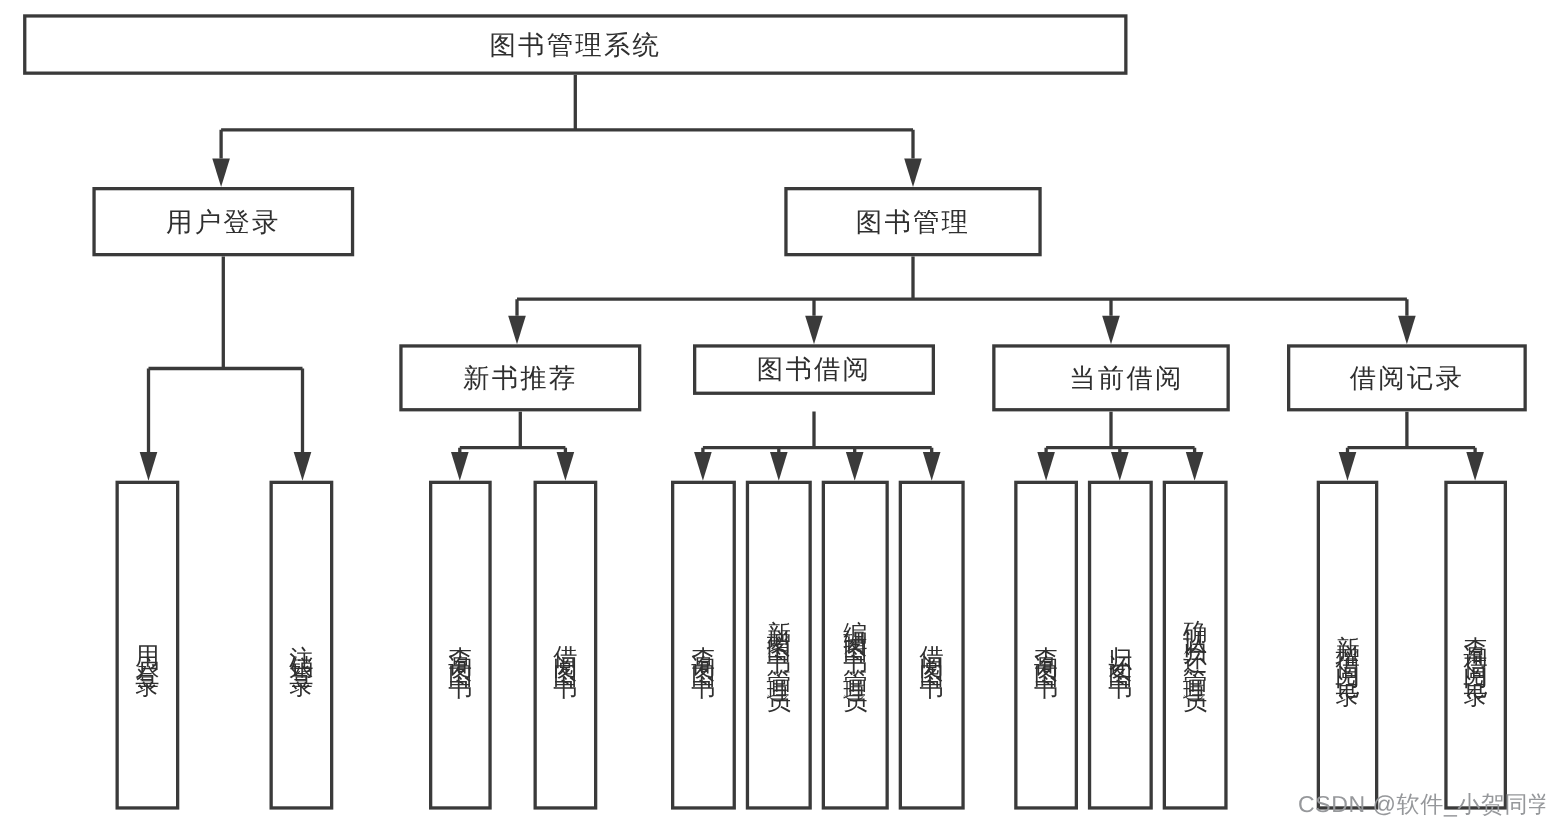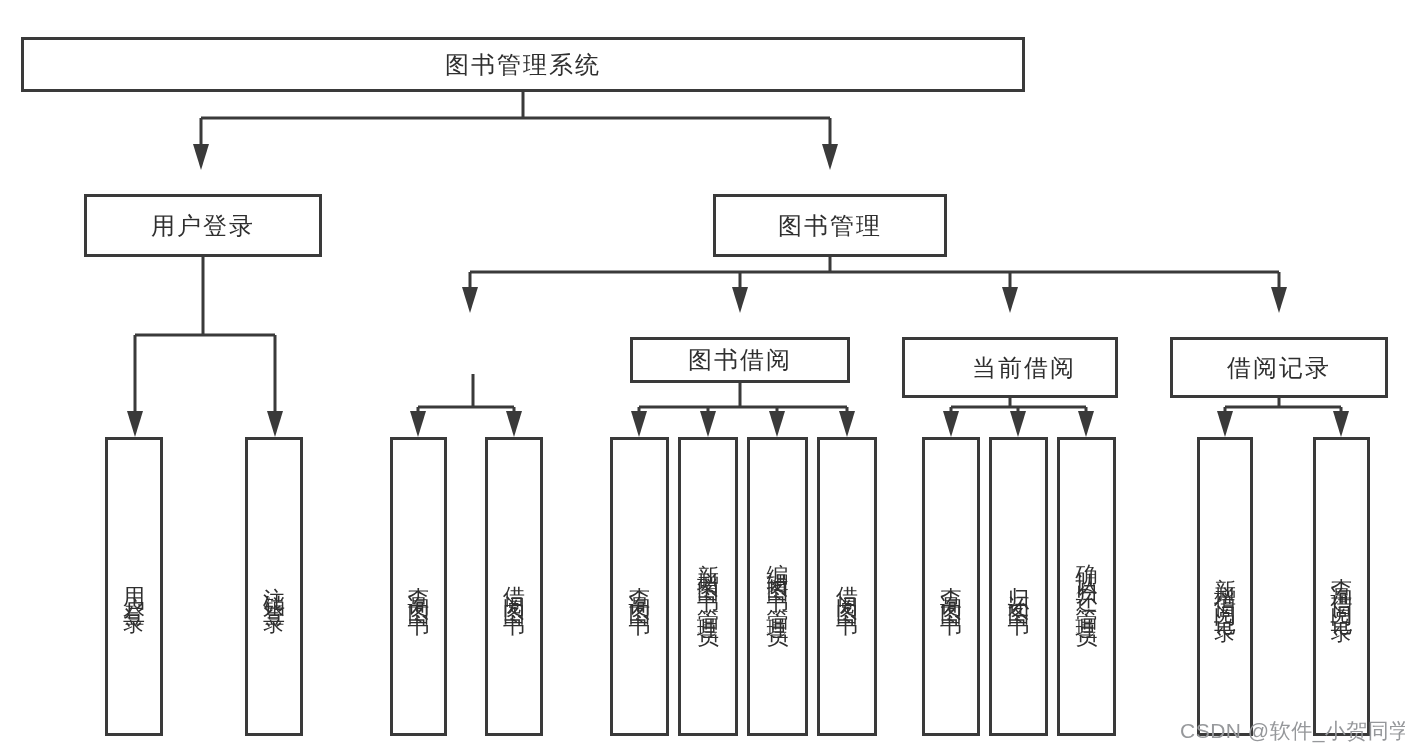--- a/index.html
+++ b/index.html
@@ -14,21 +14,21 @@
   .box{
     position:absolute;
     box-sizing:border-box;
     border:3px solid #3a3a3a;
     background:#ffffff;
     display:flex;
     align-items:center;
     justify-content:center;
     color:#2f2f2f;
   }
-  .box-h{font-size:24px;letter-spacing:2px;white-space:nowrap;margin-top:24px;}
+  .box-h{font-size:24px;letter-spacing:2px;white-space:nowrap;}
   .box-v span{
     writing-mode:vertical-rl;
     text-orientation:mixed;
     font-size:22px;
     line-height:1;
     letter-spacing:9px;
   }
   .watermark{
     position:absolute;
     left:1180px;top:717px;
@@ -98,20 +98,23 @@
     <span>图书管理系统</span>
   </div>
 
   <div class="box box-h" style="left:84px;top:170px;width:238px;height:63px;">
     <span>用户登录</span>
   </div>
   <div class="box box-h" style="left:713px;top:170px;width:234px;height:63px;align-items:center;">
     <span>图书管理</span>
   </div>
 
+  <div class="box box-h" style="left:363px;top:313px;width:220px;height:61px;">
+    <span>新书推荐</span>
+  </div>
   <div class="box box-h" style="left:630px;top:313px;width:220px;height:46px;">
     <span>图书借阅</span>
   </div>
   <div class="box box-h" style="left:902px;top:313px;width:216px;height:61px;padding-left:28px;">
     <span>当前借阅</span>
   </div>
   <div class="box box-h" style="left:1170px;top:313px;width:218px;height:61px;">
     <span>借阅记录</span>
   </div>
 

